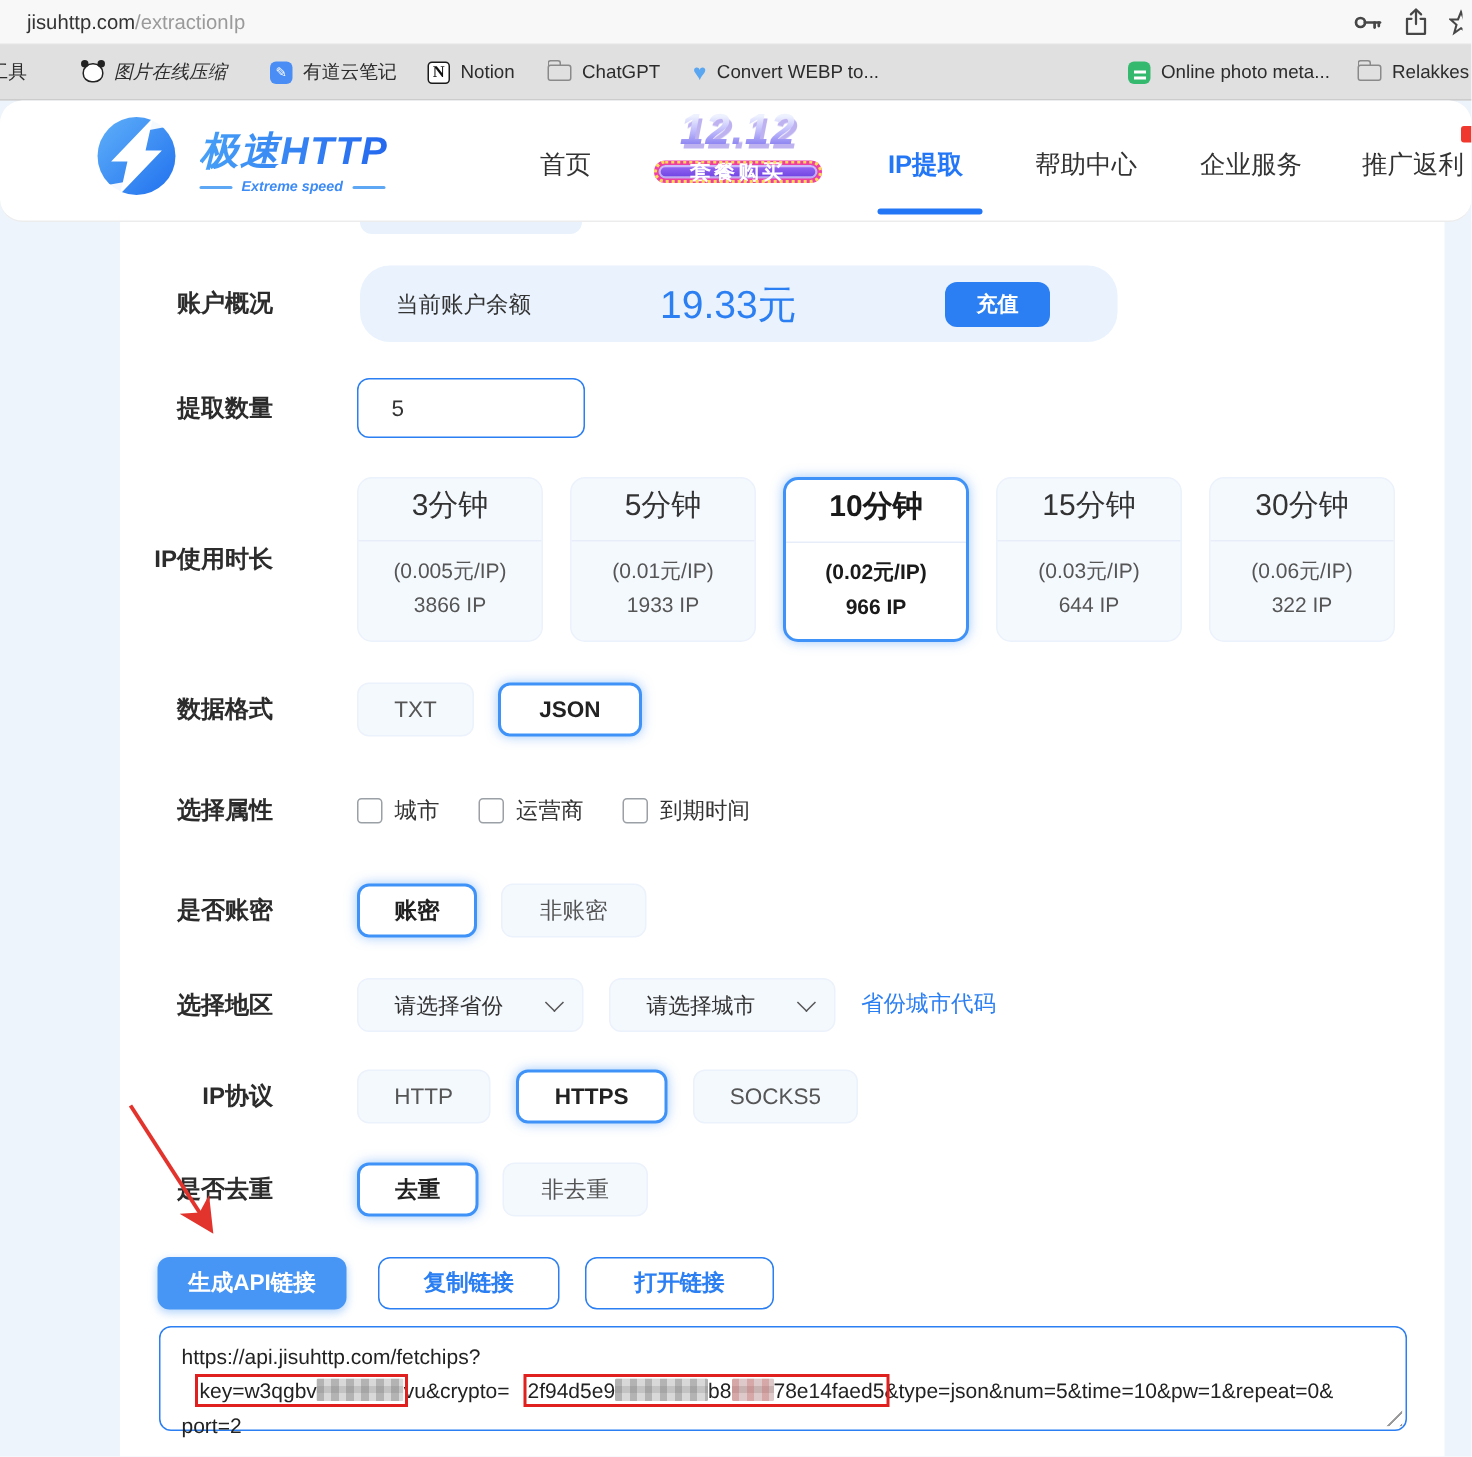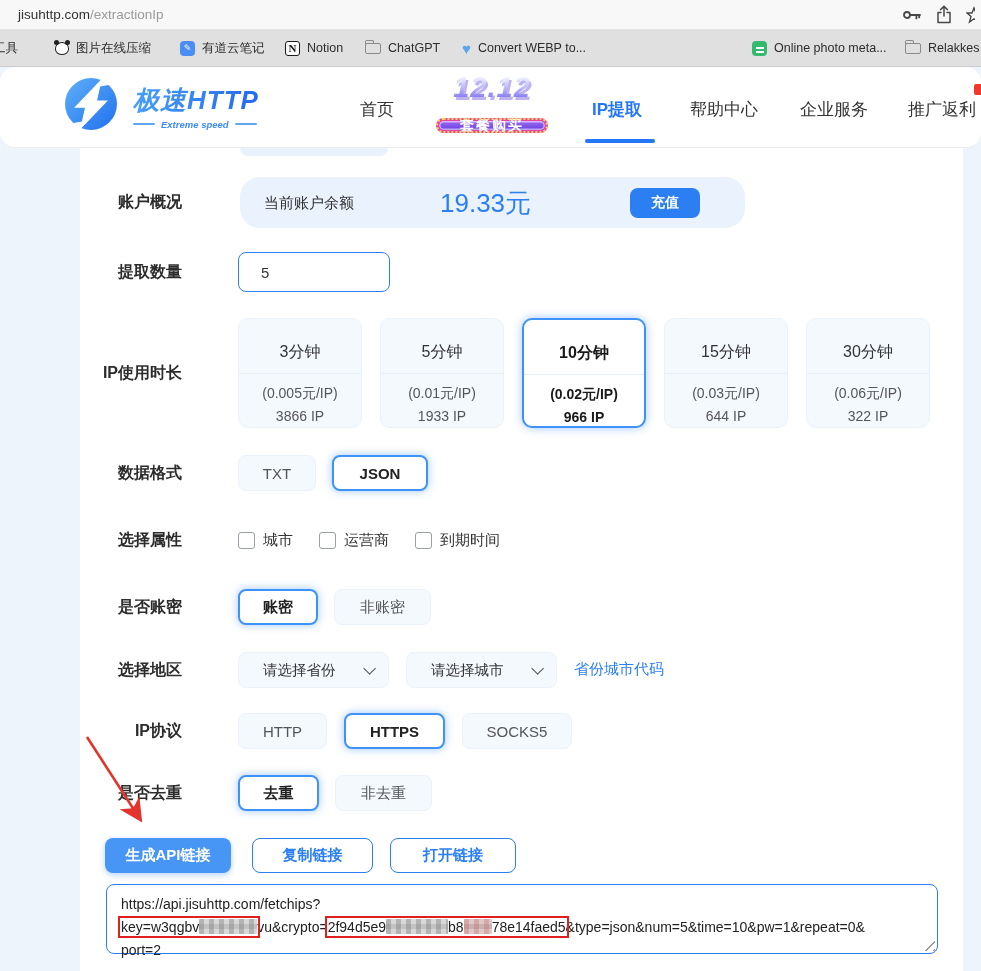--- a/index.html
+++ b/index.html
@@ -33,42 +33,42 @@
   .logo-sub { display:flex; align-items:center; gap:6px; color:#3d8bf5; font-size:9.5px; font-weight:bold; font-style:italic; margin-top:1px; }
   .logo-dash { display:inline-block; width:22px; height:2px; background:#5ea7f5; border-radius:1px; }
   .nav-item { position:absolute; top:31px; font-size:17px; color:#333; cursor:pointer; white-space:nowrap; }
   .nav-item.active { color:#2377f6; font-weight:bold; }
   .nav-underline { position:absolute; left:585px; top:72px; width:70px; height:3.5px; background:#2377f6; border-radius:2px; }
   .nav-badge { position:absolute; right:0; top:17px; width:7px; height:11px; background:#f0382e; border-radius:2px 0 0 2px; }
   .promo { position:absolute; left:432px; top:6px; width:120px; height:68px; text-align:center; }
   .promo-top { font-size:29px; font-weight:800; font-style:italic; letter-spacing:1px; line-height:1;
     background:linear-gradient(180deg,#eef2ff 15%,#b7b2fa 55%,#7f74ee 90%); -webkit-background-clip:text; background-clip:text; color:transparent;
     filter:drop-shadow(2px 3px 0 rgba(110,85,225,.45)); }
-  .promo-pill { position:relative; margin:16px auto 0; width:112px; height:15px; border-radius:15px; border:3px solid #ee3fa4;
+  .promo-pill { position:relative; margin:5px auto 0; width:112px; height:15px; border-radius:15px; border:3px solid #ee3fa4;
     background:linear-gradient(180deg,#9a6cf5,#6b3fe0); box-shadow:inset 0 0 0 1.5px rgba(255,255,255,.55);
     display:flex; align-items:center; justify-content:center; color:#fff; font-size:14px; font-weight:bold; letter-spacing:2px; }
   .promo-pill::before { content:''; position:absolute; inset:-3px; border:2px dotted #ffd957; border-radius:15px; pointer-events:none; }
 
   
   .content-bg { position:absolute; left:0; top:148px; width:981px; height:823px; background:#eef4fb; }
   .card { position:absolute; left:80px; top:148px; width:883px; height:823px; background:#fff; }
   .cutoff-el { position:absolute; left:240px; top:148px; width:148px; height:8px; background:#e8f1fc; border-radius:0 0 10px 10px; }
 
   .flabel { position:absolute; left:80px; width:102px; text-align:right; font-size:16px; font-weight:bold; color:#2c2c2c; white-space:nowrap; }
 
   .acct-panel { position:absolute; left:240px; top:177px; width:505px; height:51px; background:#e9f2fd; border-radius:20px; }
   .acct-balance-label { position:absolute; left:24px; top:17px; font-size:15px; color:#333; }
   .acct-balance-value { position:absolute; left:200px; top:9px; font-size:26px; color:#2b7ff2; }
   .btn-recharge { position:absolute; left:390px; top:11px; width:70px; height:30px; background:#2b7ff2; border:none; border-radius:8px; color:#fff; font-size:14px; font-weight:bold; cursor:pointer; }
 
   .qty-input { position:absolute; left:238px; top:252px; width:152px; height:40px; border:1.2px solid #2b7ff2; border-radius:8px; background:#fff; font-size:15px; color:#333; padding-left:22px; font-family:inherit; }
 
   .cards-row { position:absolute; left:238px; top:318px; display:flex; gap:18px; }
   .dur-card { width:124px; height:110px; background:#f4f9fe; border:1px solid #ecf2fb; border-radius:10px; text-align:center; cursor:pointer; }
-  .dur-title { margin-top:23px; font-size:16px; color:#333; }
+  .dur-title { margin-top:4px; font-size:20px; color:#333; }
   .dur-div { margin:10px auto 0; width:100%; height:1px; background:#e7eefa; }
   .dur-price { margin-top:11px; font-size:14px; color:#555; }
   .dur-count { margin-top:5px; font-size:14px; color:#555; }
   .dur-card.sel { background:#fff; border:2px solid #3f93f8; box-shadow:0 0 8px rgba(64,145,250,.5); }
   .dur-card.sel .dur-title, .dur-card.sel .dur-price, .dur-card.sel .dur-count { color:#1a1a1a; font-weight:bold; }
   .dur-card.sel .dur-div { background:#e7eefa; }
 
   .chip { height:36px; background:#f4f9fe; border:1px solid #ecf2fb; border-radius:8px; display:flex; align-items:center; justify-content:center; font-size:15px; color:#555; cursor:pointer; }
   .chip.sel { background:#fff; border:2px solid #3f93f8; box-shadow:0 0 8px rgba(64,145,250,.5); color:#222; font-weight:bold; }
   .row-abs { position:absolute; display:flex;align-items:flex-end; }
@@ -83,21 +83,21 @@
 
   .btn-generate { position:absolute; left:105px; top:838px; width:126px; height:35px; background:#4795f4; border:none; border-radius:8px; color:#fff; font-size:15px; font-weight:bold; cursor:pointer; box-shadow:0 2px 6px rgba(71,149,244,.4); }
   .btn-outline { position:absolute; top:838px; height:35px; background:#fff; border:1.2px solid #2b7ff2; border-radius:8px; color:#2b7ff2; font-size:15px; font-weight:bold; cursor:pointer; }
 
   .urlbox { position:absolute; left:106px; top:884px; width:832px; height:70px; background:#fff; border:1.2px solid #2b7ff2; border-radius:8px; padding:8px 14px; font-size:14px; color:#222; line-height:23px; word-break:break-all; }
   .mosaic { display:inline-block; height:15px; vertical-align:-2px; border-radius:1px;
     background-image:repeating-linear-gradient(90deg, rgba(110,110,110,.35) 0 5px, rgba(255,255,255,0) 5px 10px),
                      repeating-linear-gradient(0deg, #d8d8d8 0 5px, #c3c3c3 5px 10px); }
   .mosaic.pink { background-image:repeating-linear-gradient(90deg, rgba(200,90,90,.3) 0 5px, rgba(255,255,255,0) 5px 10px),
                      repeating-linear-gradient(0deg, #ddc9c9 0 5px, #c9b2b2 5px 10px); }
-  .redwrap { outline:2px solid #e01f1f; outline-offset:1.5px; }
+  .redwrap { outline:2px solid #e01f1f; outline-offset:1.5px;margin-left:12px; }
   .resize-handle { position:absolute; right:2px; bottom:2px; width:11px; height:11px;
     background:repeating-linear-gradient(135deg, transparent 0 2px, #999 2px 3.2px, transparent 3.2px 6px); clip-path:polygon(100% 0,100% 100%,0 100%); }
 
   .annot-arrow { position:absolute; left:78px; top:728px; pointer-events:none; }
 </style>
 </head>
 <body>
 
 <div class="page">
 
@@ -128,21 +128,21 @@
             <path d="M8 2 L10 7 H15 L11 10.5 L12.5 16 L8 12.8 L3.5 16 L5 10.5 L1 7 H6 Z" fill="none" stroke="#474747" stroke-width="1.4"></path>
           </svg>
       </span>
     </div>
   </div>
 
   <div class="bookmarksbar">
     <div class="bm" style="left:-32px;">
         <span>加密工具</span>
       </div>
-    <div class="bm" style="left:55px;">
+    <div class="bm" style="left:55px;font-style:italic;">
         <span class="panda-ic"></span>
         <span>图片在线压缩</span>
       </div>
     <div class="bm" style="left:180px;">
         <span class="sq-ic" style="background:#4a8df5;">✎</span>
         <span>有道云笔记</span>
       </div>
     <div class="bm" style="left:285px;">
         <span class="notion-ic">N</span>
         <span>Notion</span>

